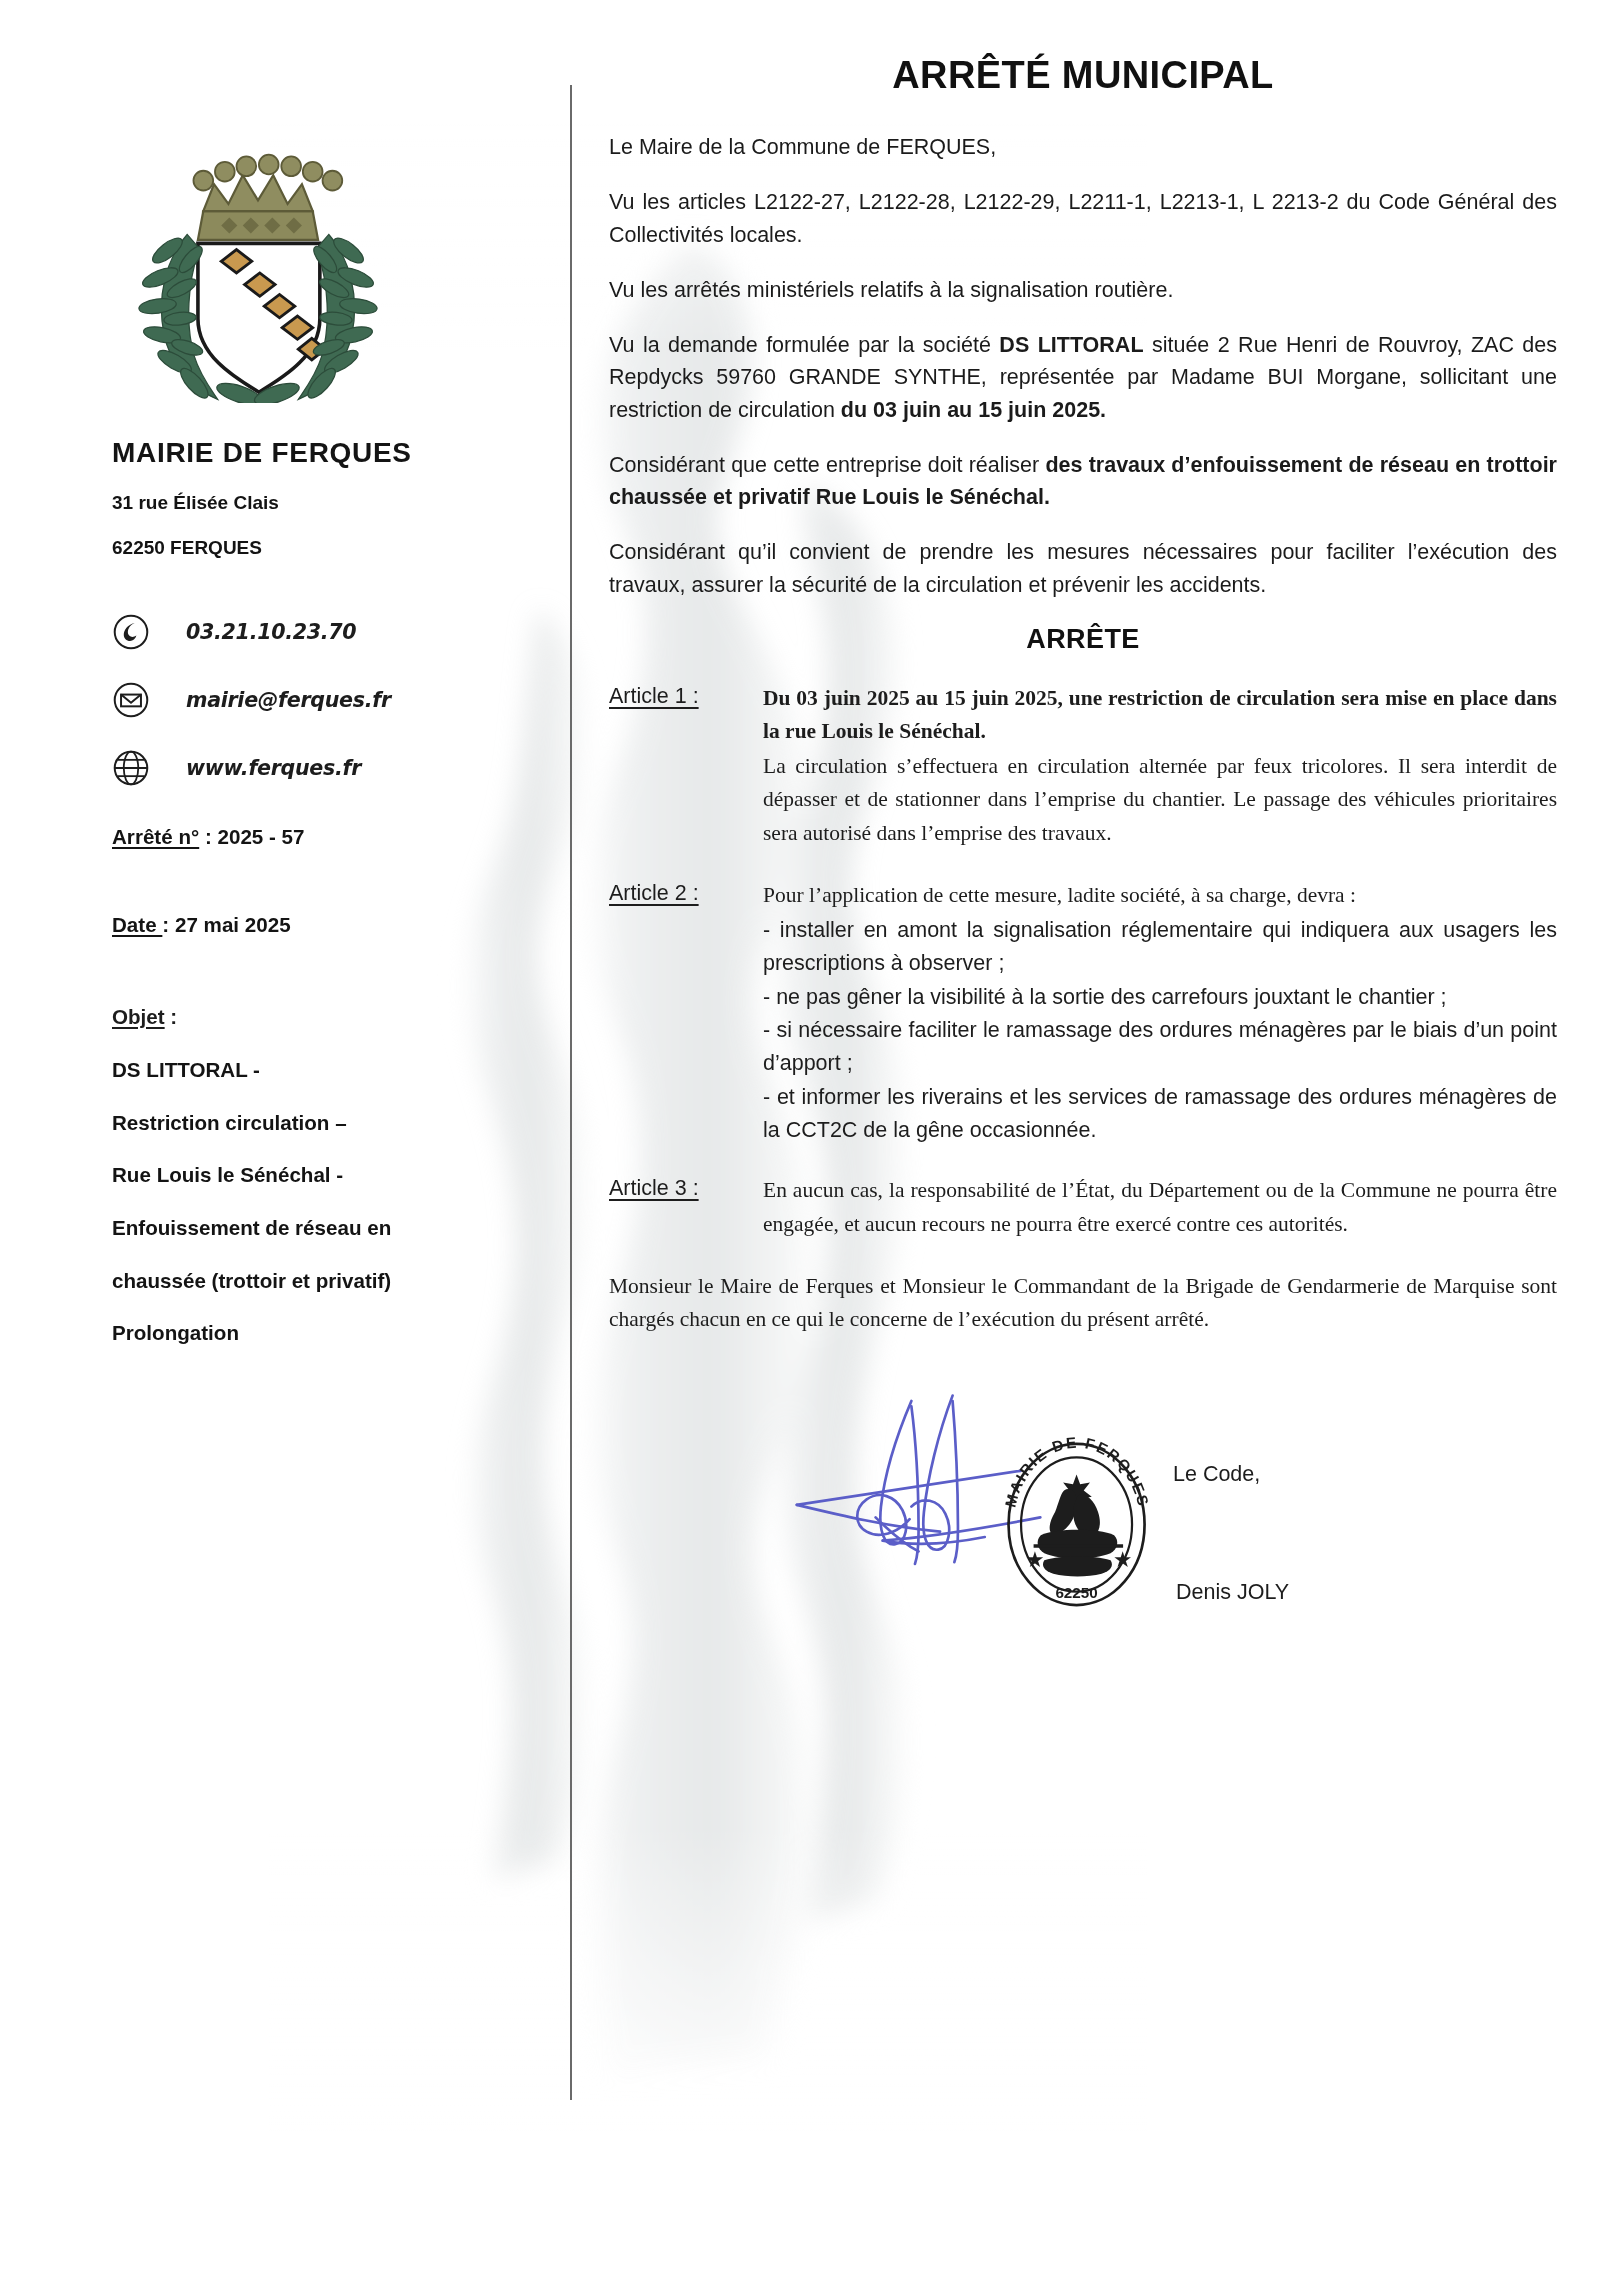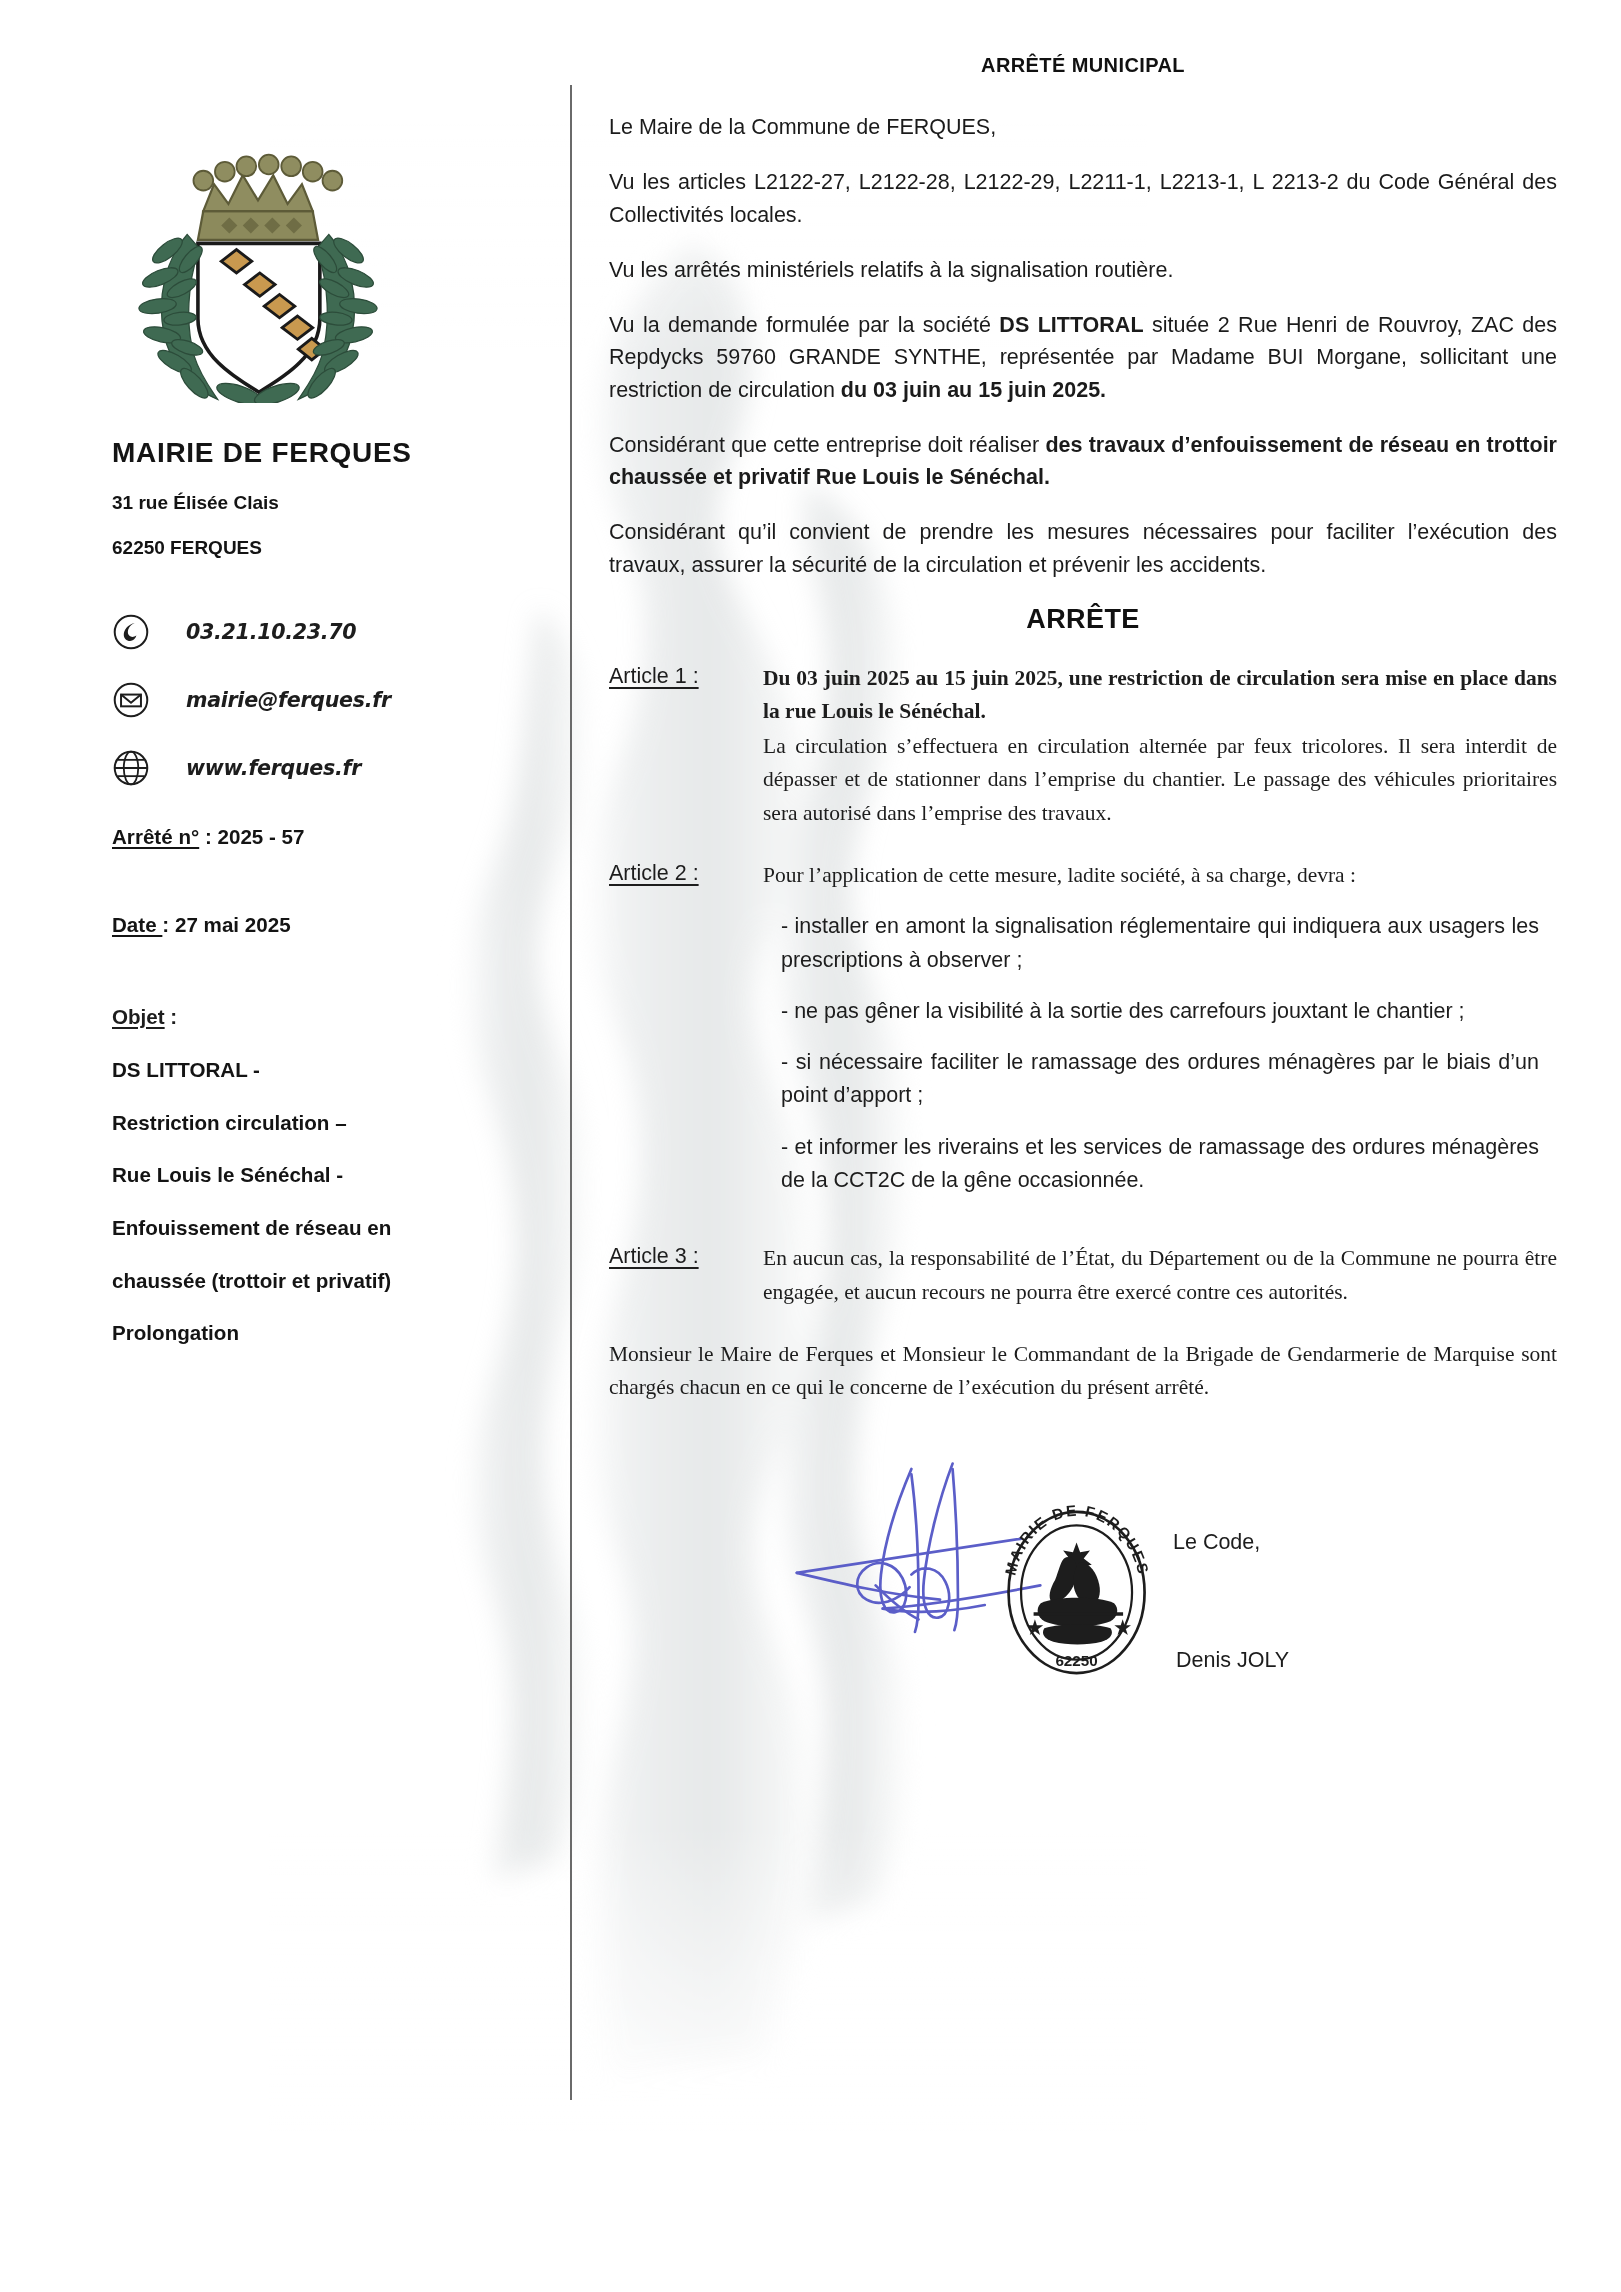--- a/index.html
+++ b/index.html
@@ -112,21 +112,21 @@
   
   #main {
     position: absolute;
     left: 591px; top: 0;
     width: 1030px;
     padding: 54px 64px 0 18px;
     z-index: 4;
   }
 
   h1.doc-title {
-    font-size: 20px;
+    font-size: 38px;
     font-weight: 700;
     text-align: center;
     letter-spacing: 0.4px;
     margin: 0 0 34px 0;
     color: #111;
   }
 
   .para {
     font-size: 21.5px;
     line-height: 1.5;
@@ -160,21 +160,21 @@
   .art-body {
     flex: 1 1 auto;
     font-size: 21.5px;
     line-height: 1.55;
     text-align: justify;
   }
   .art-body p { margin: 0 0 1.8px 0; }
   .art-body p.b { font-weight: 700; }
   .art-body p.just { text-align: justify; font-family: Liberation Serif, serif; }
   .art-body ul { margin: 0; padding: 0; list-style: none; }
-  .art-body li { margin: 18px; text-align: justify; }
+  .art-body li { margin: 0; text-align: justify; }
 
   
   #sigzone {
     position: relative;
     height: 296px;
     margin-top: 5.4px;
   }
   #signature {
     position: absolute;
     left: 152px; top: 9px;

